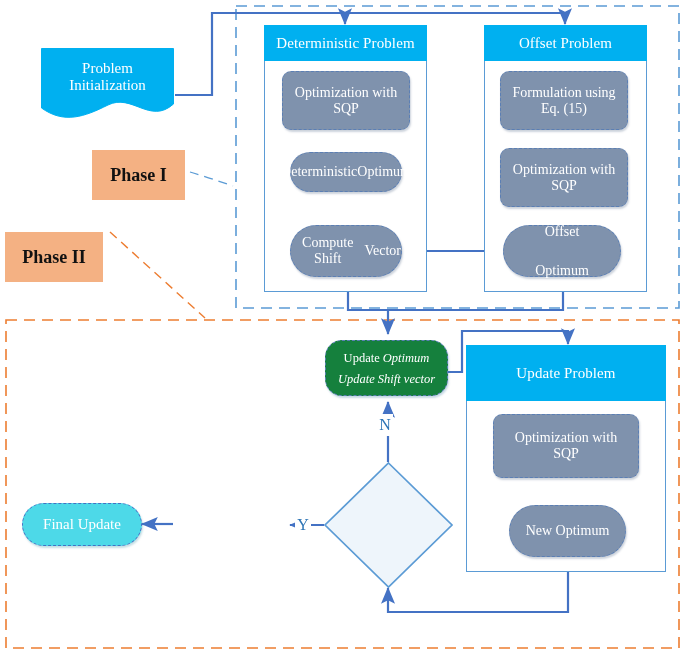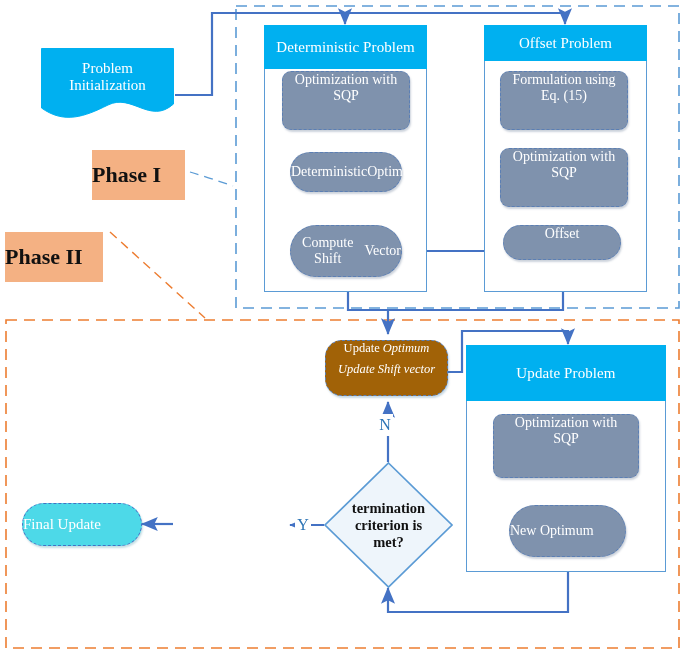--- a/index.html
+++ b/index.html
@@ -23,21 +23,21 @@
     left: 0; top: 0;
     width: 685px; height: 655px;
     pointer-events: none;
   }
 
   
   .node {
     position: absolute;
     display: flex;
     align-items: center;
-    justify-content: flex-start;
+    justify-content: center;
     text-align: center;
     line-height: 1.12;
     z-index: 5;
   }
 
   
   .panel {
     position: absolute;
     border: 1.4px solid #5B9BD5;
     background: #ffffff;
@@ -71,38 +71,38 @@
     color: #ffffff;
     font-size: 14px;
     box-shadow: 1px 2px 2px rgba(90,110,140,.30);
   }
 
   
   .phase-tag {
     background: #F4B183;
     color: #111111;
     font-weight: bold;
-    font-size: 22px;
+    font-size: 18px;
     border: none;
   }
 
   
   .docshape { position: absolute; z-index: 5; }
   .docshape .doclabel {
     position: absolute;
     left: 0; right: 0;
     text-align: center;
     color: #ffffff;
     line-height: 1.12;
     pointer-events: none;
   }
 
   
   .cyan-pill {
-    background: #a16207;
+    background: #15803d;
     border: 1.3px dashed #5B7FB5;
     border-radius: 17px;
     color: #ffffff;
     font-size: 12.5px;
     flex-direction: column;
     box-shadow: 1px 2px 2px rgba(70,130,170,.30);
   }
   .cyan-pill .l1 { margin-bottom: 7px; }
   .cyan-pill i { font-style: italic; }
 
@@ -206,21 +206,21 @@
       <div>Problem</div>
       <div>Initialization</div>
     </div>
   </div>
 
   <div class="node phase-tag" style="left:92px; top:150px; width:93px; height:50px;">Phase I</div>
 
   <div class="node phase-tag" style="left:5px; top:232px; width:98px; height:50px;">Phase II</div>
 
   <div class="panel" style="left:264px; top:25px; width:163px; height:267px;"></div>
-  <div class="panel-header" style="left:264px; top:25px; width:163px; height:44px;">
+  <div class="panel-header" style="left:264px; top:25px; width:163px; height:36px;">
     <span>Deterministic Problem</span>
   </div>
 
   <div class="node slate" style="left:282px; top:71px; width:128px; height:59px; flex-direction:column;">
     <span>Optimization with</span>
     <span>SQP</span>
   </div>
 
   <div class="node slate-pill" style="left:290px; top:152px; width:112px; height:40px; flex-direction:row;">
     <span>Deterministic</span>
@@ -240,21 +240,21 @@
   <div class="node slate" style="left:500px; top:71px; width:128px; height:59px; flex-direction:column;">
     <span>Formulation using</span>
     <span>Eq. (15)</span>
   </div>
 
   <div class="node slate" style="left:500px; top:148px; width:128px; height:59px; flex-direction:column;">
     <span>Optimization with</span>
     <span>SQP</span>
   </div>
 
-  <div class="node slate-pill" style="left:503px; top:225px; width:118px; height:35px; flex-direction:column;gap:23px;">
+  <div class="node slate-pill" style="left:503px; top:225px; width:118px; height:52px; flex-direction:column;gap:23px;">
     <span>Offset</span>
     <span>Optimum</span>
   </div>
 
   <div class="node cyan-pill" style="left:325px; top:340px; width:123px; height:56px;">
     <span class="l1"><span>Update </span><i>Optimum</i></span>
     <span><i>Update Shift vector</i></span>
   </div>
 
   <div class="panel" style="left:466px; top:345px; width:200px; height:227px;"></div>
@@ -268,25 +268,20 @@
   </div>
 
   <div class="node slate-pill" style="left:509px; top:505px; width:117px; height:52px;">
     <span>New Optimum</span>
   </div>
 
   <div class="diamond-wrap" style="left:322px; top:460px; width:133px; height:130px;">
     <svg viewBox="0 0 133 130" width="133" height="130">
       <path d="M66.5,3 L130,65 L66.5,127 L3,65 Z" fill="#EEF5FB" stroke="#5B9BD5" stroke-width="1.7"></path>
     </svg>
-    <div class="diamond-label">
-      <div>termination</div>
-      <div>criterion is</div>
-      <div>met?</div>
-    </div>
   </div>
 
   <div class="edge-label" style="left:377px; top:414px; width:16px; height:22px;">N</div>
 
   <div class="edge-label" style="left:295px; top:514px; width:16px; height:22px;">Y</div>
 
 
   <div class="node final-pill" style="left:22px; top:503px; width:120px; height:43px;">Final Update</div>
 
 </div>

